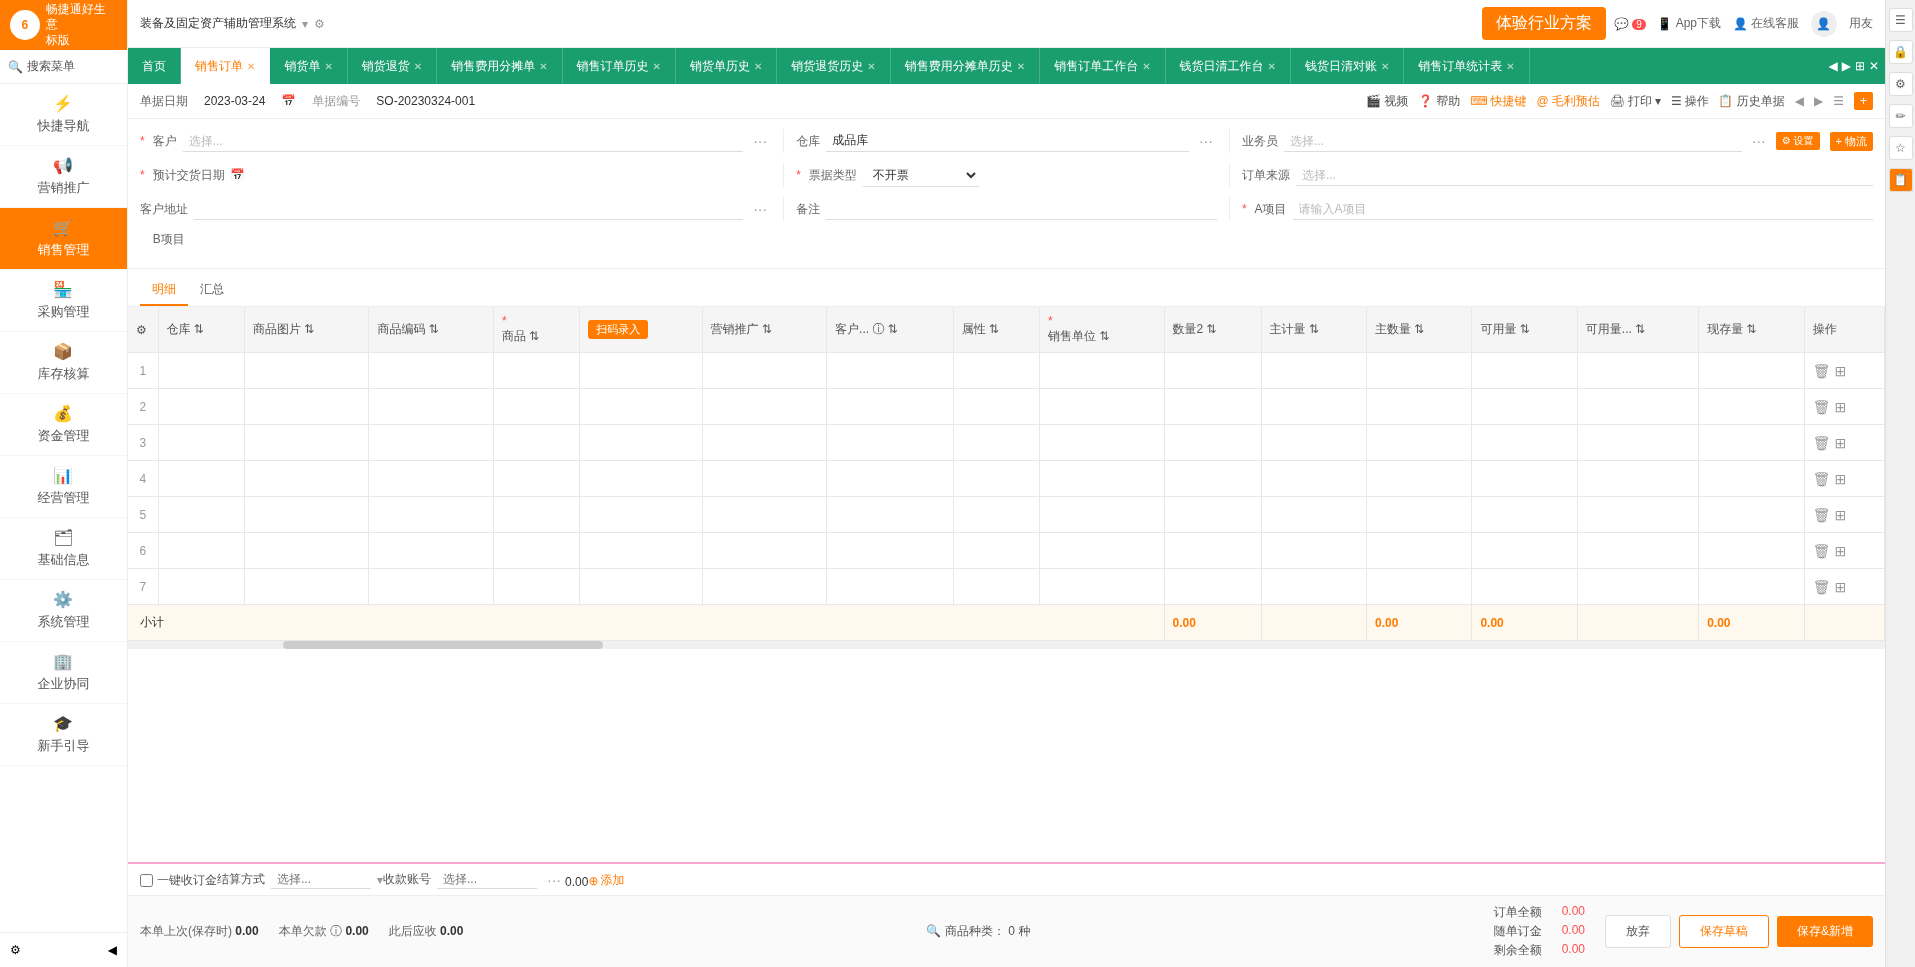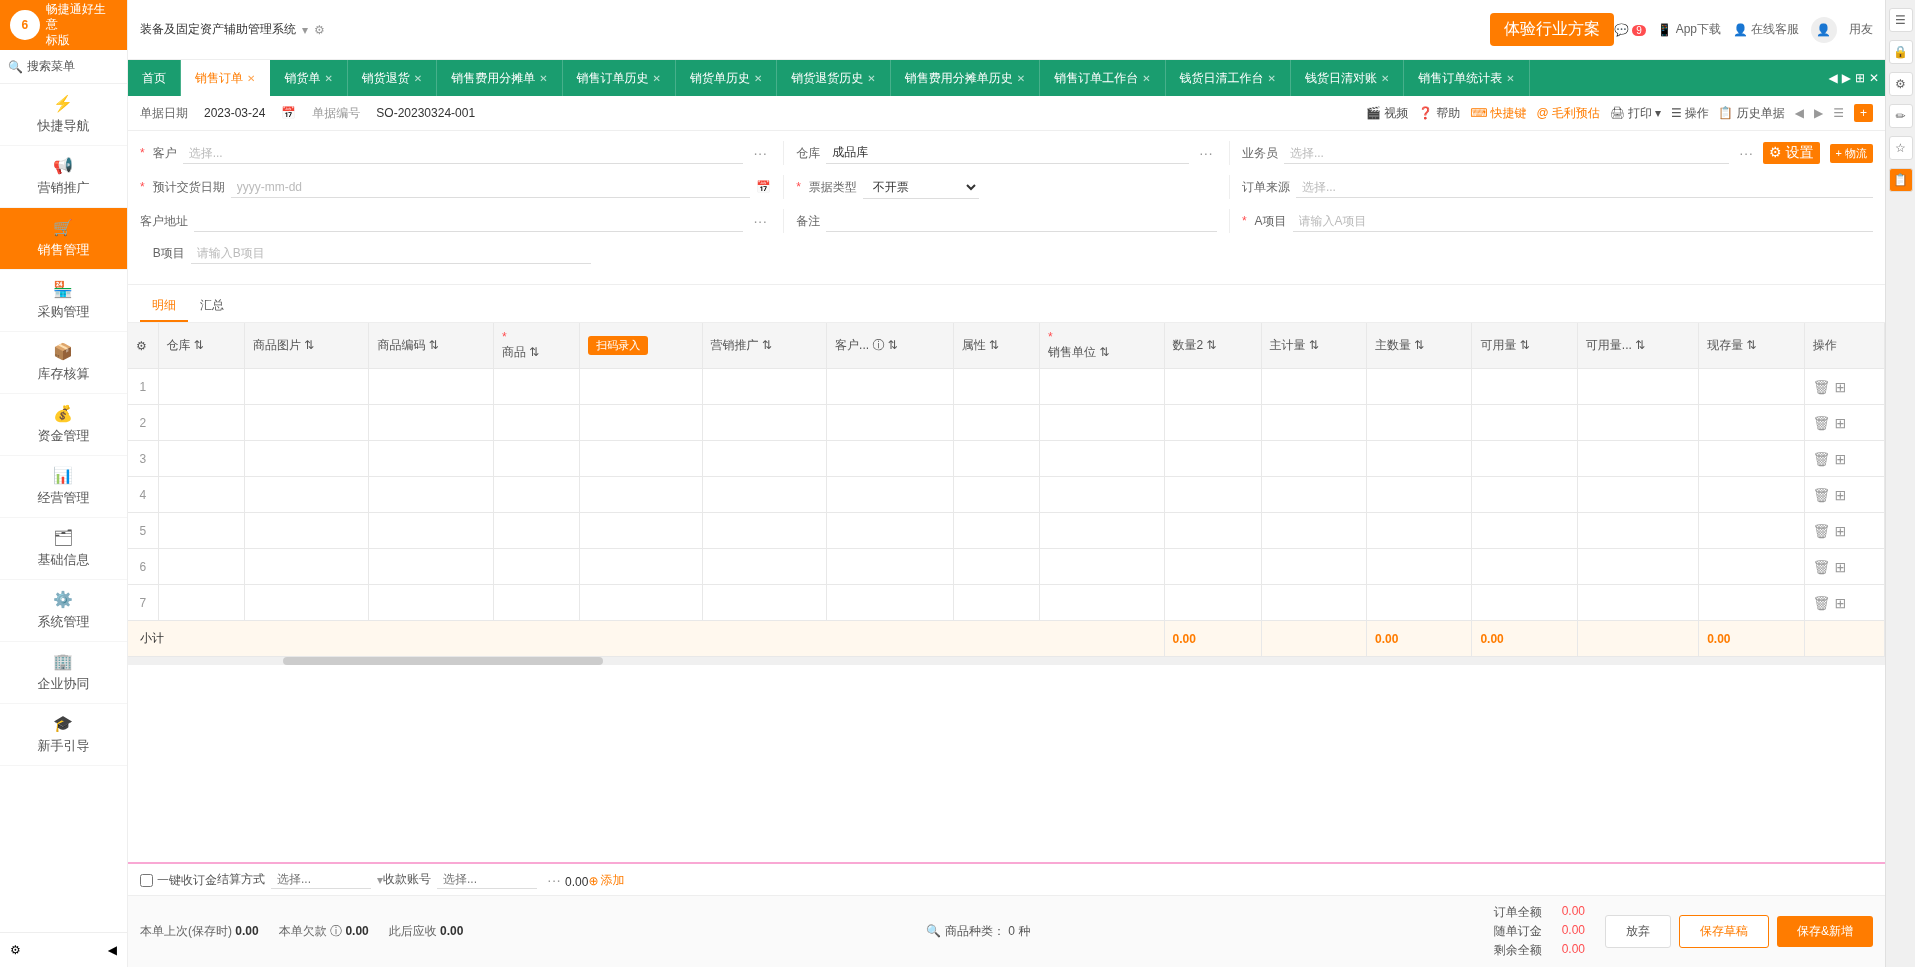--- a/index.html
+++ b/index.html
@@ -15,21 +15,21 @@
     .sidebar-item { padding: 10px 8px; display: flex; flex-direction: column; align-items: center; gap: 4px; cursor: pointer; color: #555; border-bottom: 1px solid #f5f5f5; }
     .sidebar-item.active { background: #ff7c00; color: #fff; }
     .sidebar-item .icon { font-size: 16px; }
     .sidebar-item .label { font-size: 13px; }
     .sidebar-bottom { padding: 10px; display: flex; justify-content: space-between; align-items: center; border-top: 1px solid #eee; }
 
     
     .main { flex: 1; display: flex; flex-direction: column; overflow: hidden; }
 
     
-    .topbar { height: 60px; background: #fff; display: flex; align-items: center; padding: 0 12px; border-bottom: 1px solid #eee; }
+    .topbar { height: 48px; background: #fff; display: flex; align-items: center; padding: 0 12px; border-bottom: 1px solid #eee; gap: 8px; }
     .topbar-title { font-size: 13px; color: #333; flex: 1; display: flex; align-items: center; gap: 6px; }
     .topbar-btn-orange { background: #ff7c00; color: #fff; border: none; padding: 6px 14px; border-radius: 4px; cursor: pointer; font-size: 16px; }
     .topbar-icons { display: flex; align-items: center; gap: 12px; color: #666; font-size: 12px; }
     .topbar-badge { background: #ff4d4f; color: #fff; border-radius: 10px; font-size: 10px; padding: 0 4px; }
 
     
     .tabbar { height: 36px; background: #1a9d6f; display: flex; align-items: center; overflow: hidden; }
     .tab { padding: 0 14px; height: 36px; display: flex; align-items: center; gap: 4px; cursor: pointer; color: #fff; font-size: 12px; white-space: nowrap; border-right: 1px solid rgba(255,255,255,0.2); }
     .tab.active { background: #fff; color: #ff7c00; }
     .tab-close { font-size: 10px; opacity: 0.7; }
@@ -305,30 +305,29 @@
           <div class="form-field" style="flex:1;">
             <span class="form-label">仓库</span>
             <input class="form-input" value="成品库" type="text" style="flex: 1 1 0%;">
             <span class="ellipsis-btn">···</span>
           </div>
           <div class="field-divider"></div>
           <div class="form-field" style="flex:1.5;">
             <span class="form-label">业务员</span>
             <input class="form-input" type="text" style="flex: 1 1 0%;" placeholder="选择...">
             <span class="ellipsis-btn">···</span>
-            <span class="ellipsis-btn" style="background:#ff7c00;color:#fff;padding:2px 6px;border-radius:2px;font-size:14px;text-align:right;">⚙ 设置</span>
+            <span class="ellipsis-btn" style="background:#ff7c00;color:#fff;padding:2px 6px;border-radius:2px;font-size:10px;text-align:right;">⚙ 设置</span>
             <span class="ellipsis-btn" style="background:#ff7c00;color:#fff;padding:2px 6px;border-radius:2px;font-size:11px;margin-left:4px;">+ 物流</span>
           </div>
         </div>
 
         <div class="form-row" style="margin-top:8px;">
           <div class="form-field" style="flex:1.5;">
             <span class="required">*</span>
             <span class="form-label">预计交货日期</span>
-            <input class="form-input" type="text" style="flex: 1 1 0%;" placeholder="yyyy-mm-dd">
             <span style="cursor:pointer;color:#999;">📅</span>
           </div>
           <div class="field-divider"></div>
           <div class="form-field" style="flex:1;">
             <span class="required">*</span>
             <span class="form-label">票据类型</span>
             <select class="form-select">
               <option>不开票</option>
               <option>增值税专用发票</option>
               <option>普通发票</option>
@@ -357,21 +356,20 @@
             <span class="required">*</span>
             <span class="form-label">A项目</span>
             <input class="form-input" type="text" style="flex: 1 1 0%;" placeholder="请输入A项目">
           </div>
         </div>
 
         <div class="form-row" style="margin-top:8px;">
           <div class="form-field" style="flex:1;">
             <span class="required" style="visibility:hidden;">*</span>
             <span class="form-label">B项目</span>
-            <input class="form-input" type="text" style="flex: 1 1 0%; max-width: 400px;" placeholder="请输入B项目">
           </div>
         </div>
       </div>
     </div>
 
     <div class="detail-tabs">
       <div class="detail-tab active">
         <span>明细</span>
       </div>
       <div class="detail-tab">

